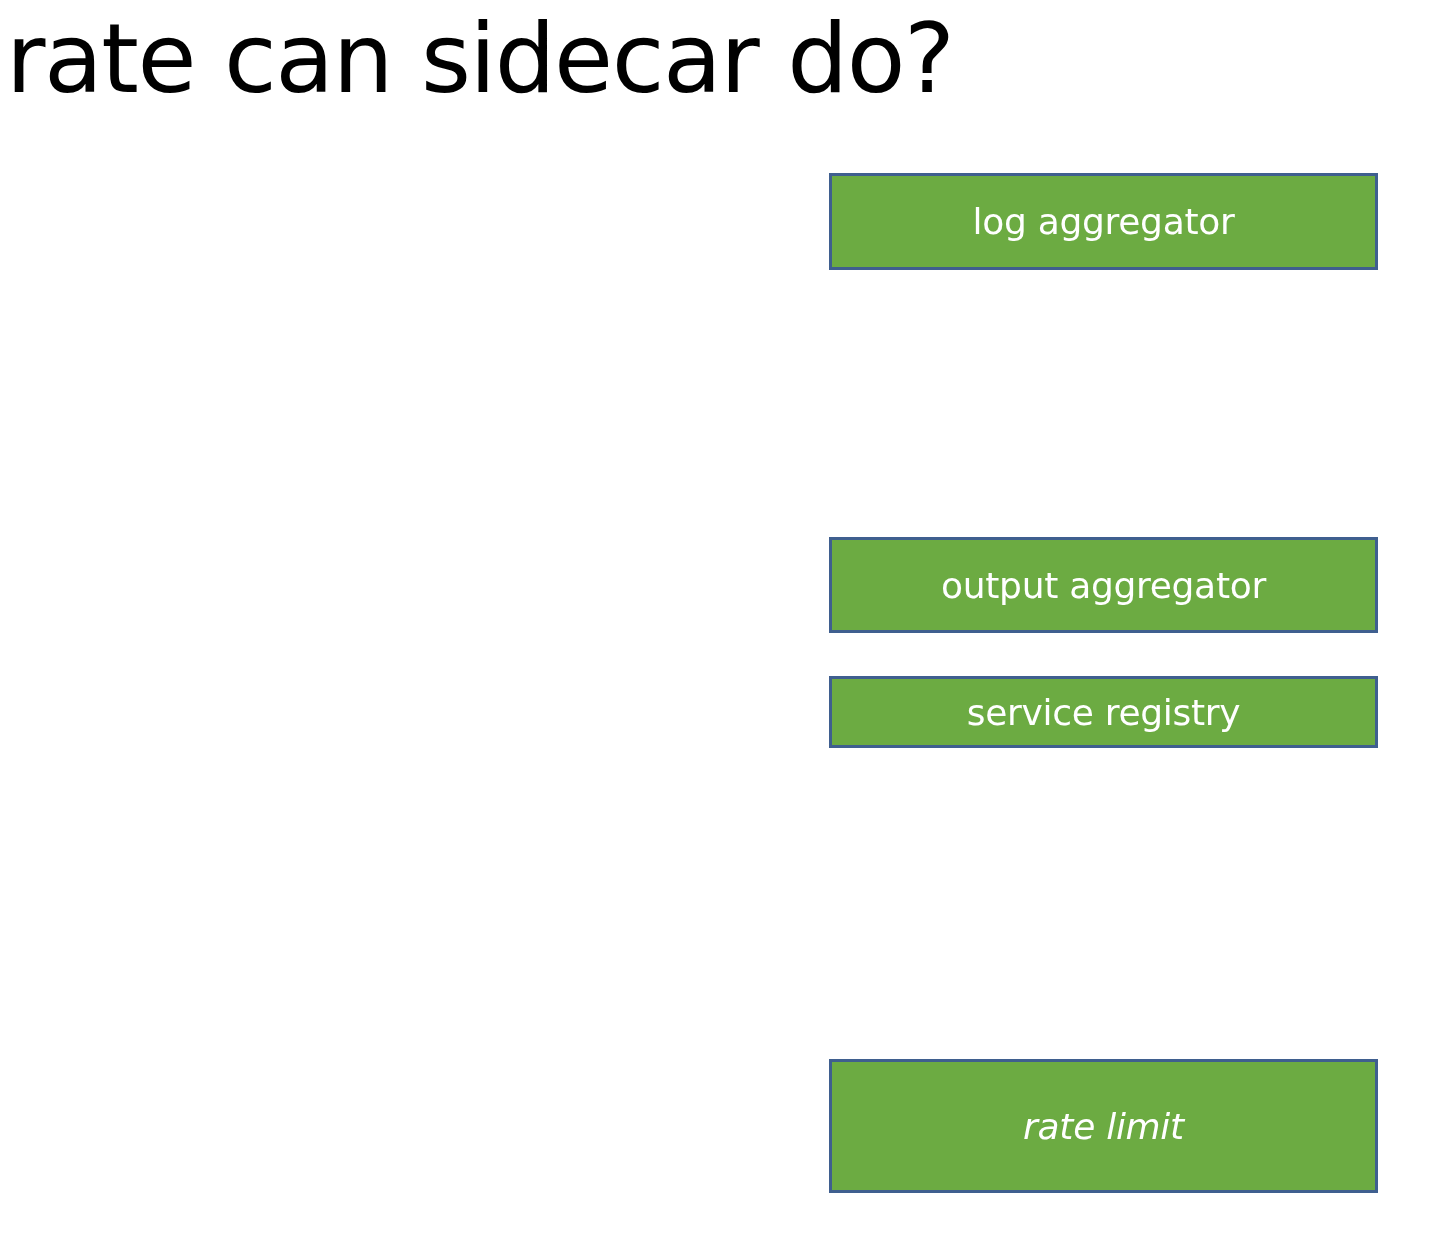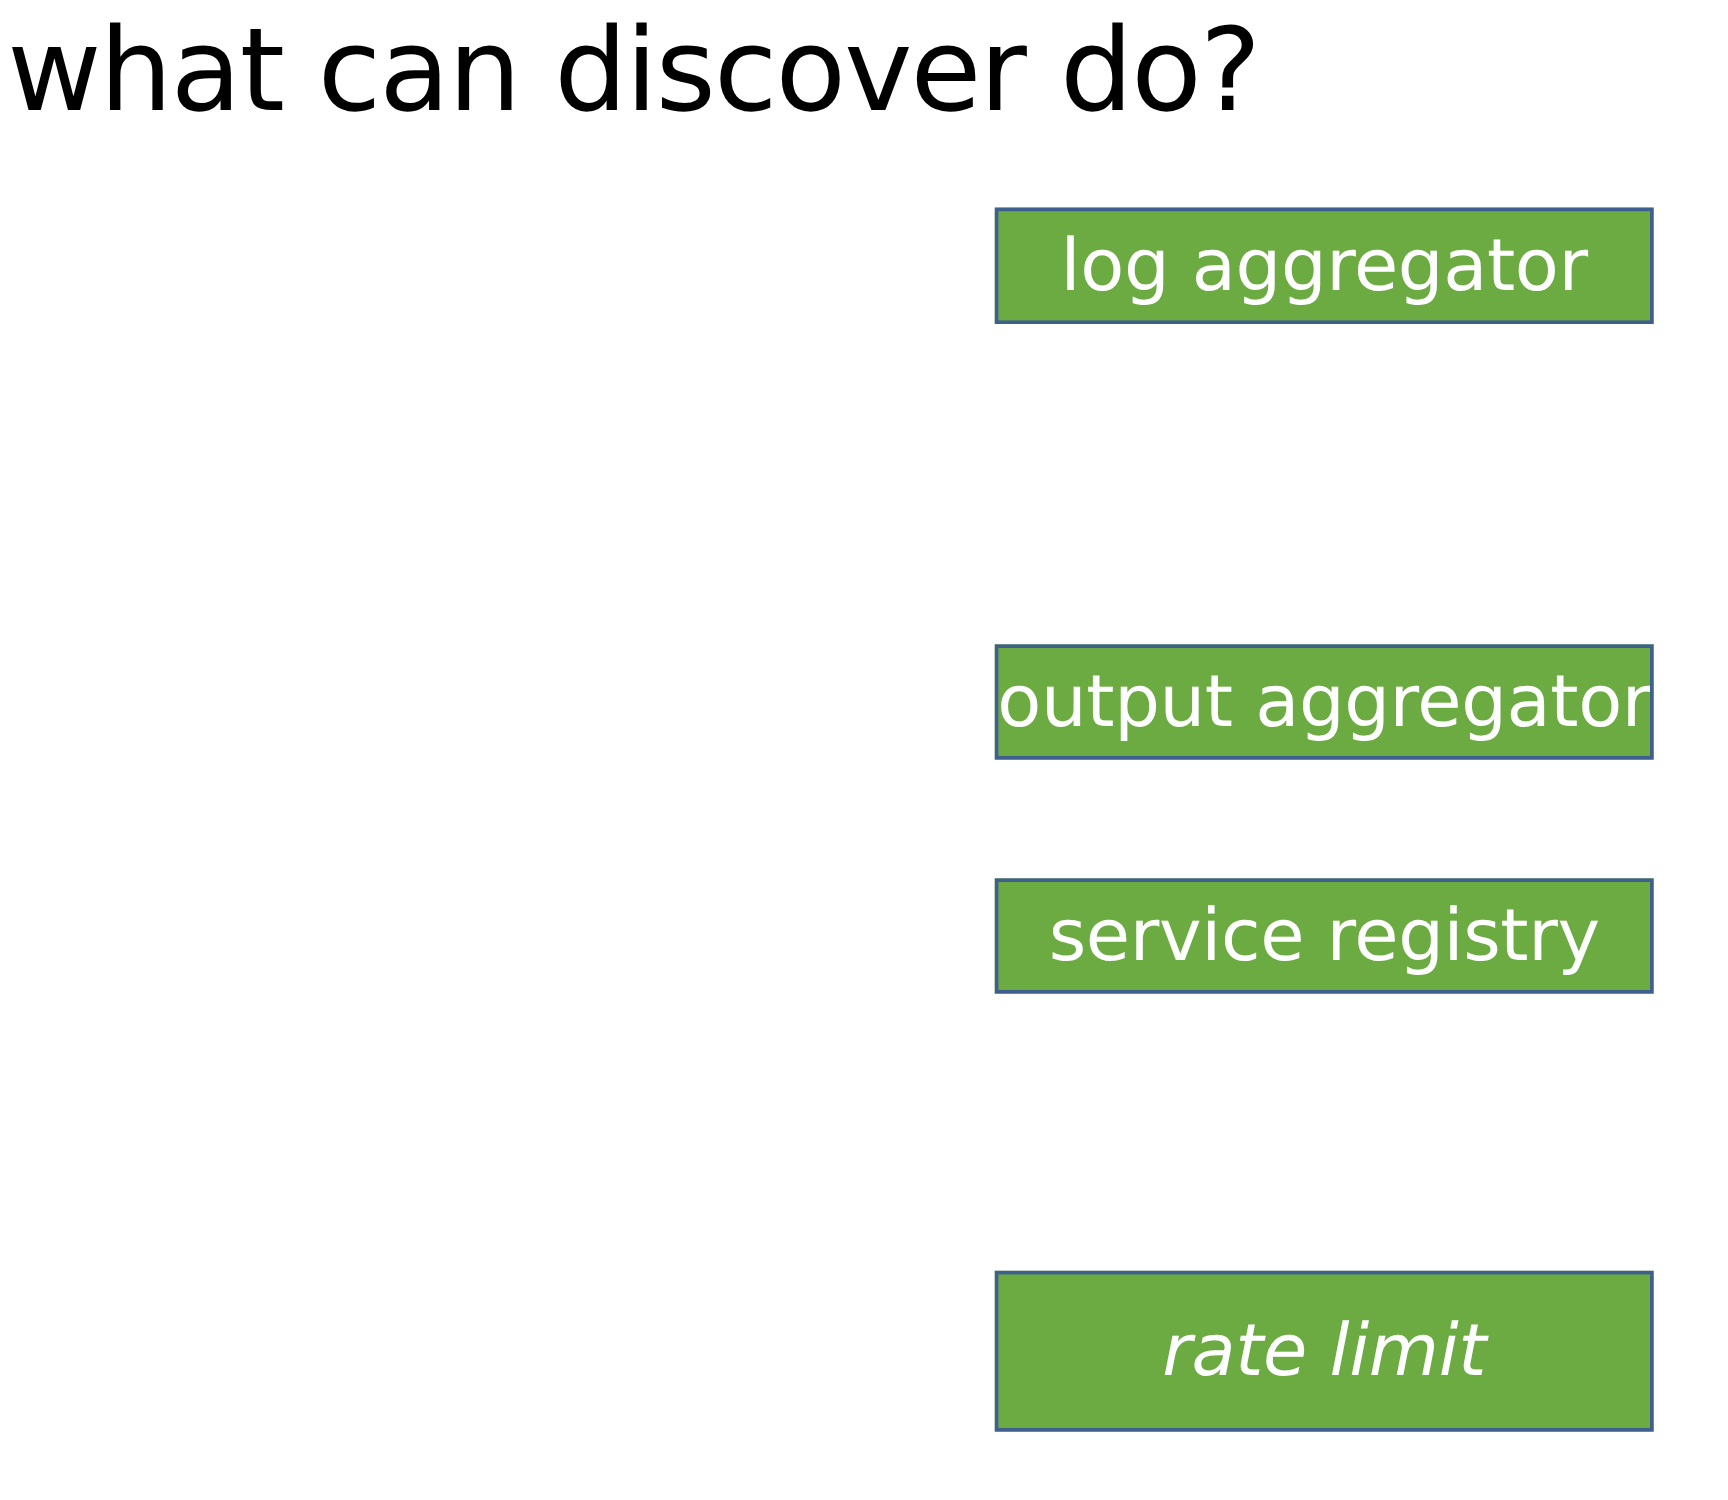--- a/index.html
+++ b/index.html
@@ -50,36 +50,36 @@
     top: 621px;
     width: 472px;
     height: 193px;
     font-size: 64px;
     letter-spacing: -0.5px;
   }
   .node-capability {
     background: #6cab42;
     left: 829px;
     width: 549px;
-    font-size: 60px;
+    font-size: 36px;
     letter-spacing: -0.3px;
   }
   .cap-0 { top: 173px;  height: 97px; }
   .cap-1 { top: 357px;  height: 96px; }
   .cap-2 { top: 537px;  height: 96px; }
-  .cap-3 { top: 732px;  height: 96px; }
+  .cap-3 { top: 676px;  height: 72px; }
   .cap-4 { top: 906px;  height: 96px; }
   .cap-5 { top: 1059px; height: 134px; font-style: italic; }
 </style>
 </head>
 <body>
 
 <div id="slide">
 
-  <div class="title">what can discover do?</div>
+  <div class="title">rate can sidecar do?</div>
 
 
   <div class="node node-capability cap-0">
     <span>log aggregator</span>
   </div>
 
 
   <div class="node node-capability cap-2">
     <span>output aggregator</span>
   </div>

